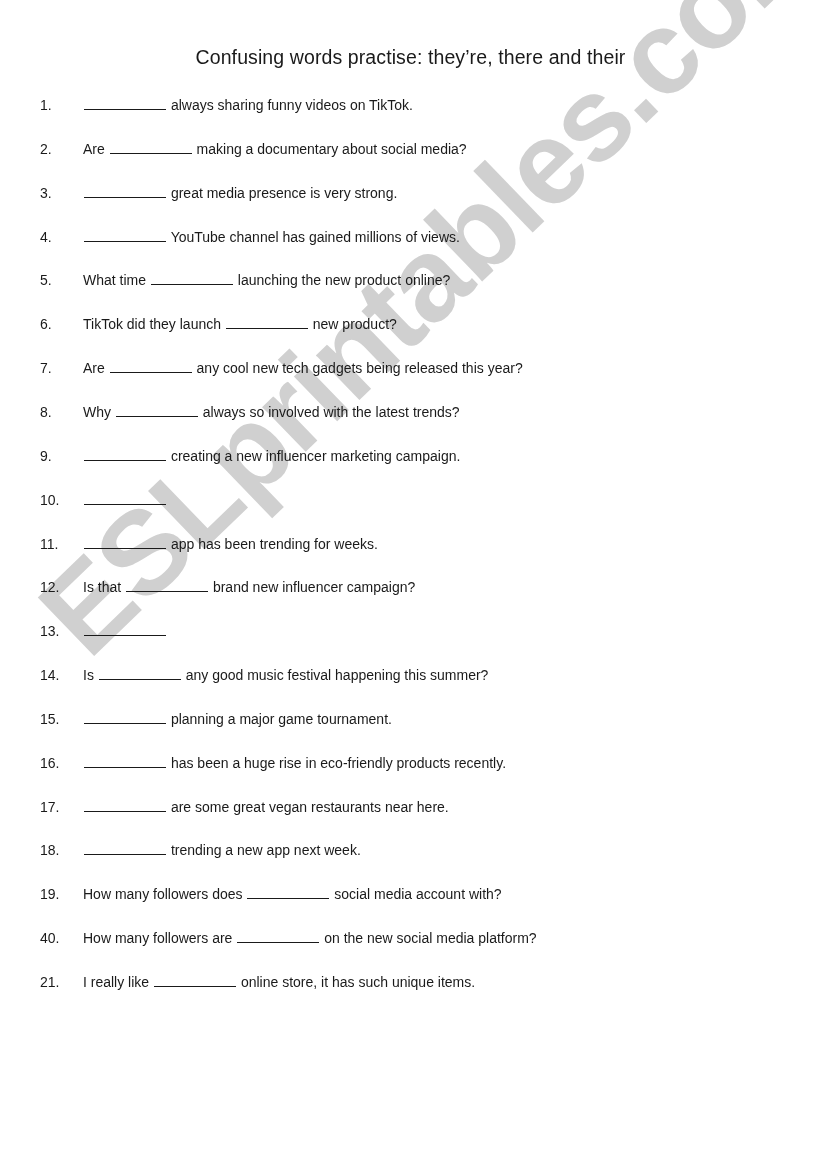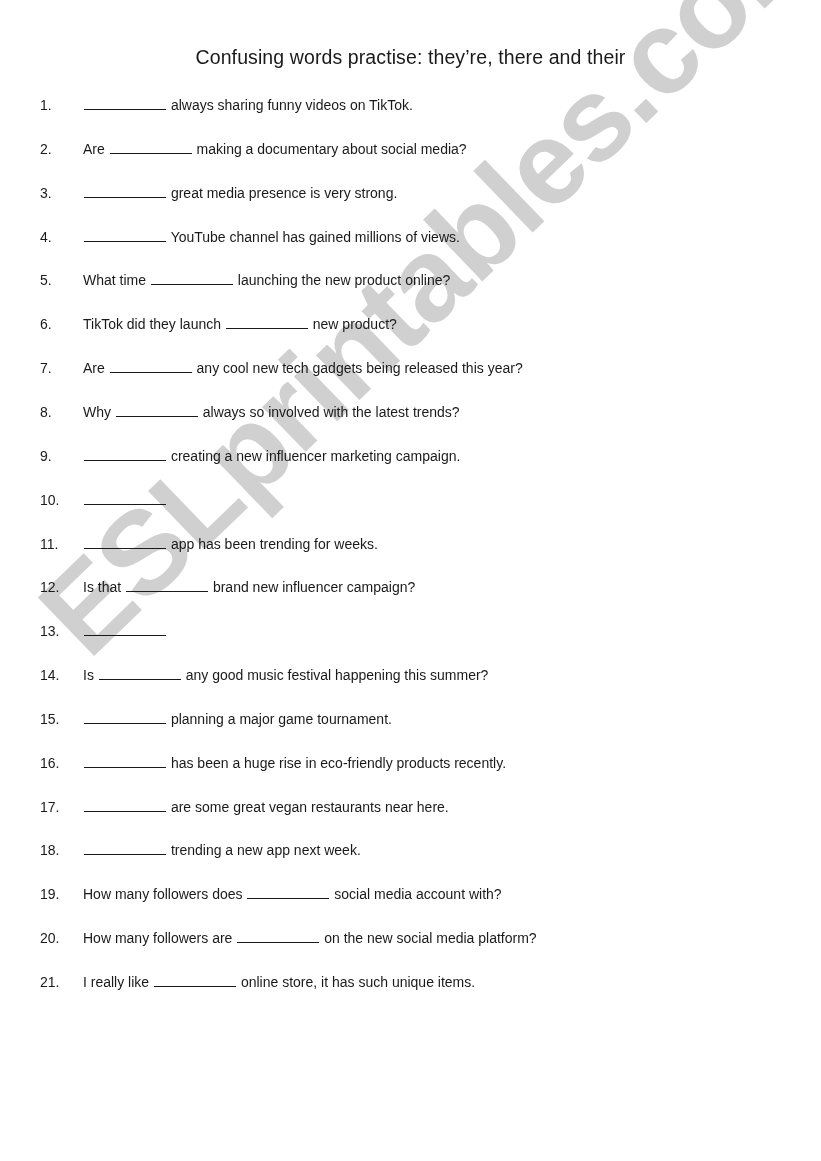--- a/index.html
+++ b/index.html
@@ -154,21 +154,21 @@
       </div>
       <div class="item" style="top: 836.45px;">
         <span class="num">18.</span>
         <span class="sentence"><span class="blank"></span> <span>trending a new app next week.</span></span>
       </div>
       <div class="item" style="top: 880.3px;">
         <span class="num">19.</span>
         <span class="sentence"><span>How many followers does</span> <span class="blank"></span> <span>social media account with?</span></span>
       </div>
       <div class="item" style="top: 924.15px;">
-        <span class="num">20.</span>
+        <span class="num">40.</span>
         <span class="sentence"><span>How many followers are</span> <span class="blank"></span> <span>on the new social media platform?</span></span>
       </div>
       <div class="item" style="top: 968px;">
         <span class="num">21.</span>
         <span class="sentence"><span>I really like</span> <span class="blank"></span> <span>online store, it has such unique items.</span></span>
       </div>
     </div>
 
 </div>
 

